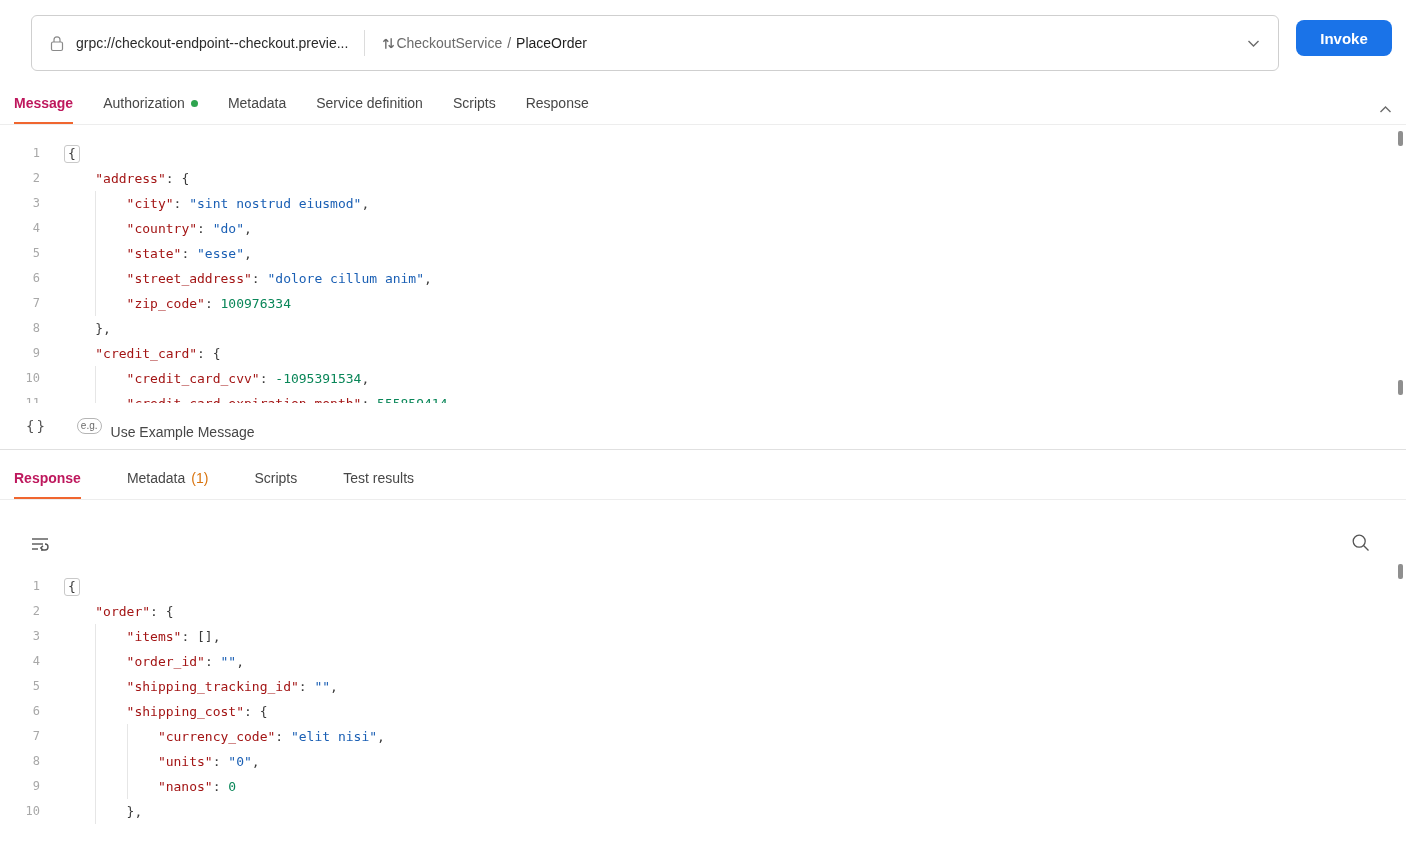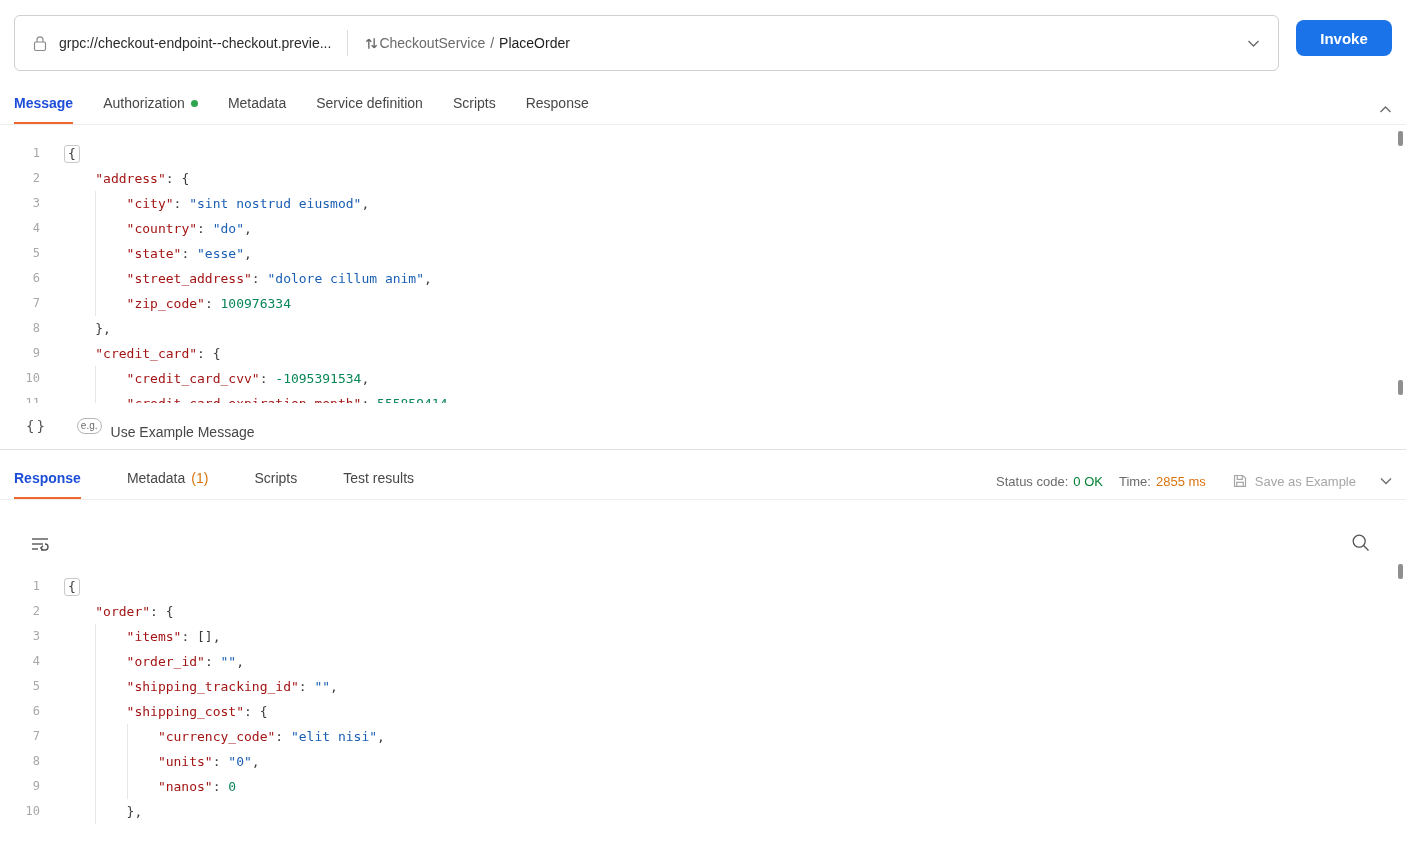--- a/index.html
+++ b/index.html
@@ -1,39 +1,39 @@
 <!DOCTYPE html>
 <html style="--accent: #F0662F; --blue: #1A73E8; --green: #007F31; --orange2: #D9730D; --dot: #2EA44F; --c-key: #A31515; --c-str: #1A5FB4; --c-num: #098658;"><head>
 <meta charset="utf-8">
 <style>
   * { margin:0; padding:0; box-sizing:border-box; }
   html,body { width:1406px; height:844px; background:#fff; overflow:hidden;
     font-family:"Liberation Sans", sans-serif; color:#212121; }
 
   
-  .topbar { display:flex; align-items:flex-start; padding:15px 14px 0 14px; gap:17px; }
+  .topbar { display:flex; align-items:flex-start; padding:15px 14px 0 31px; gap:17px; }
   .url-field { flex:1; height:56px; border:1px solid #CFCFCF; border-radius:6px;
     display:flex; align-items:center; padding:0 18px; background:#fff; }
   .url-text { font-size:14px; color:#2b2b2b; margin-left:12px; white-space:nowrap; }
   .url-sep { width:1px; height:26px; background:#DCDCDC; margin:0 16px; }
   .svc-name { font-size:14px; color:#6B6B6B; }
   .svc-slash { font-size:14px; color:#6B6B6B; margin:0 5px; }
   .method-name { font-size:14px; color:#1f1f1f; }
   .url-chevron { margin-left:auto; display:flex; align-items:center; cursor:pointer; }
   .invoke-btn { width:96px; height:36px; margin-top:5px; border:none; border-radius:8px;
     background:var(--blue,#1A73E8); color:#fff; font-size:15px; font-weight:700;
     font-family:"Liberation Sans", sans-serif; cursor:pointer; }
 
   
   .tabs-row { display:flex; align-items:flex-end; margin-top:16px; padding:0 14px;
     border-bottom:1px solid #EDEDED; }
   .tab { font-size:14px; color:#474747; padding:8px 0 11px 0; margin-right:30px;
     border-bottom:2px solid transparent; cursor:pointer; display:flex; align-items:center; gap:6px;
     white-space:nowrap; }
-  .tab.active { color:#1d4ed8; font-weight:700; border-bottom-color:var(--accent,#F0662F); }
+  .tab.active { color:#be185d; font-weight:700; border-bottom-color:var(--accent,#F0662F); }
   .dot { width:7px; height:7px; border-radius:50%; background:var(--dot,#2EA44F); display:inline-block; }
   .count { color:var(--orange2,#D9730D); }
   .row-right { margin-left:auto; display:flex; align-items:center; padding-bottom:10px; }
 
   
   .editor { position:relative; overflow:hidden; padding-top:16px; }
   .editor.msg { height:278px; }
   .editor.resp { height:286px; }
   .code-line { display:flex; height:25px; line-height:25px;
     font-family:"DejaVu Sans Mono", monospace; font-size:13px; white-space:pre; }
@@ -173,41 +173,20 @@
     <span>Metadata</span>
     <span class="count">(1)</span>
   </div>
   <div class="tab">
     <span>Scripts</span>
   </div>
   <div class="tab">
     <span>Test results</span>
   </div>
 
-  <div class="resp-meta">
-    <span class="meta-label">Status code:</span>
-    <span class="status-val">0 OK</span>
-    <span class="meta-label">Time:</span>
-    <span class="time-val">2855 ms</span>
-    <span class="save-group">
-      <span style="display:flex;">
-        <svg width="16" height="16" viewBox="0 0 16 16" fill="none" stroke="#A6A6A6" stroke-width="1.2">
-          <path d="M2.5 2.5 h8.2 l2.8 2.8 v8.2 h-11 z"></path>
-          <path d="M5.2 2.7 v3.6 h5 v-3.6"></path>
-          <rect x="4.7" y="9.3" width="6.6" height="4"></rect>
-        </svg>
-      </span>
-      <span class="save-label">Save as Example</span>
-    </span>
-    <span class="resp-chevron">
-      <svg width="12" height="8" viewBox="0 0 12 8" fill="none">
-          <path d="M1 1.5 L6 6.5 L11 1.5" stroke="#6B6B6B" stroke-width="1.3"></path>
-        </svg>
-    </span>
-  </div>
 </div>
 
 <div class="resp-toolbar">
   <span class="tool-btn">
     <svg width="20" height="16" viewBox="0 0 20 16" fill="none" stroke="#555555" stroke-width="1.4">
       <path d="M2 3 h16"></path>
       <path d="M2 8 h11"></path>
       <path d="M2 13 h6"></path>
       <path d="M15 8 a3 3 0 0 1 0 6 h-4"></path>
       <path d="M13 11.8 L10.8 14 L13 16" transform="translate(0,-2)"></path>

